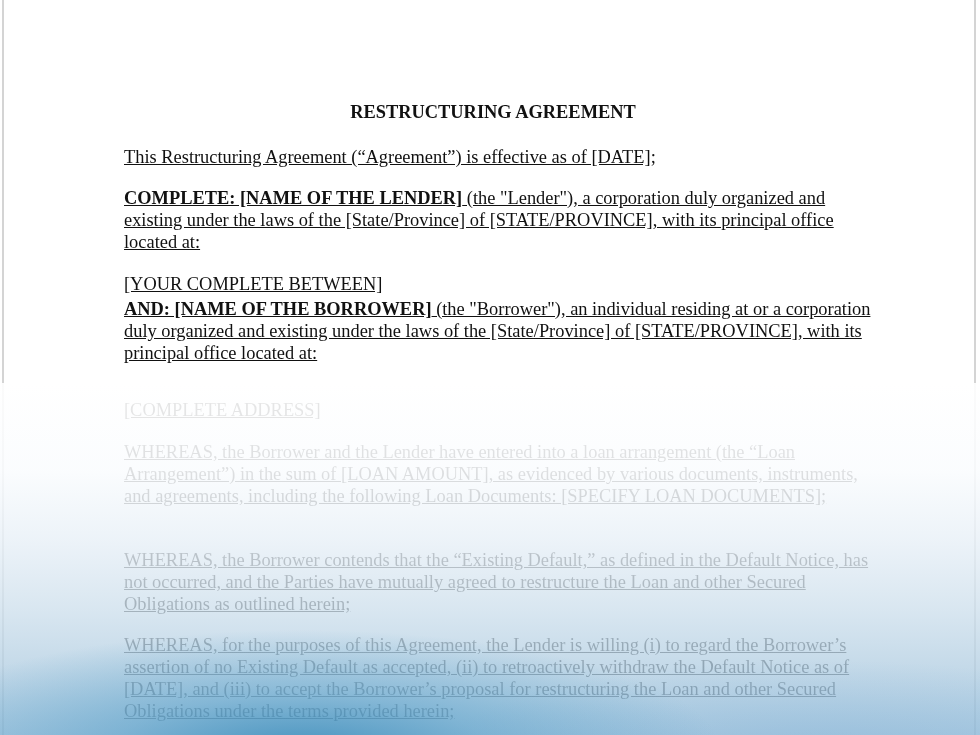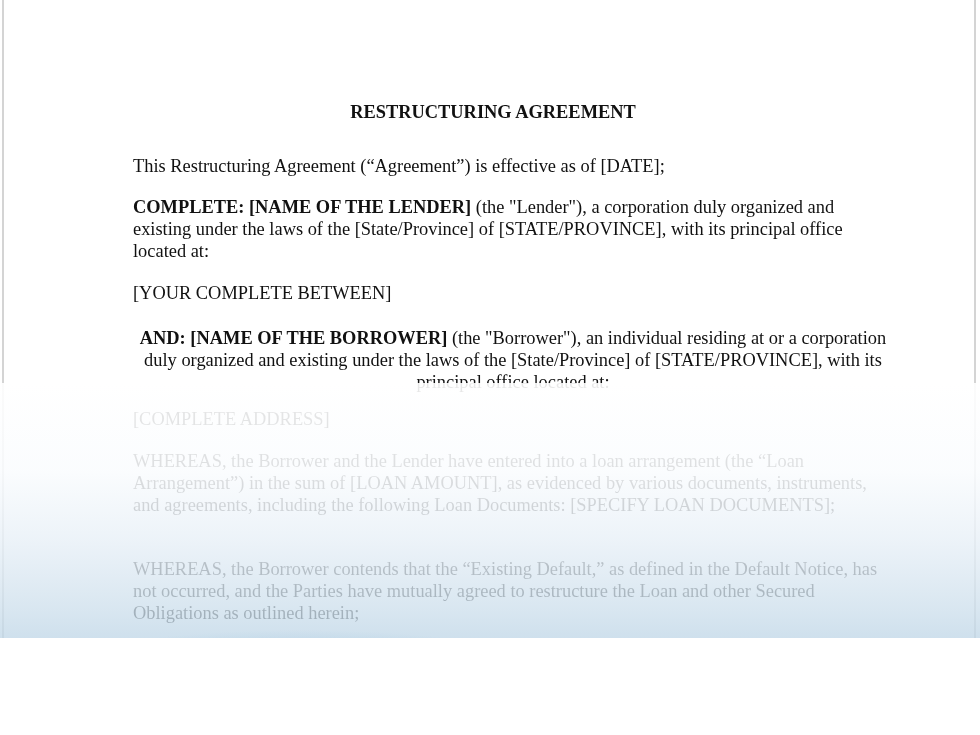--- a/index.html
+++ b/index.html
@@ -6,21 +6,21 @@
       margin: 0;
       padding: 0;
       width: 980px;
       height: 735px;
       overflow: hidden;
       background: #ffffff;
     }
     .viewport {
       position: relative;
       width: 980px;
-      height: 638px;
+      height: 735px;
       overflow: hidden;
       background: #ffffff;
     }
     .page {
       position: absolute;
       left: 2px;
       top: -10px;
       width: 974px;
       height: 800px;
       background: #ffffff;
@@ -45,27 +45,28 @@
       width: 746px;
       text-align: center;
       font-weight: bold;
       font-size: 18.4px;
       letter-spacing: 0;
     }
     .para {
       position: absolute;
       left: 0;
       width: 760px;
-      margin: 13px;
+      margin: 4px;
+      text-decoration: underline;
     }
     .para b { font-weight: bold; }
     .p1 { top: 152px; }
     .p2 { top: 193px; }
     .p3 { top: 279px; }
-    .p4 { top: 324px; text-align: center; }
+    .p4 { top: 304px; }
     .p5 { top: 405px; }
     .p6 { top: 447px; }
     .p7 { top: 555px; }
     .p8 { top: 640px; }
 
     
     .fade {
       position: absolute;
       left: 0;
       top: 383px;

